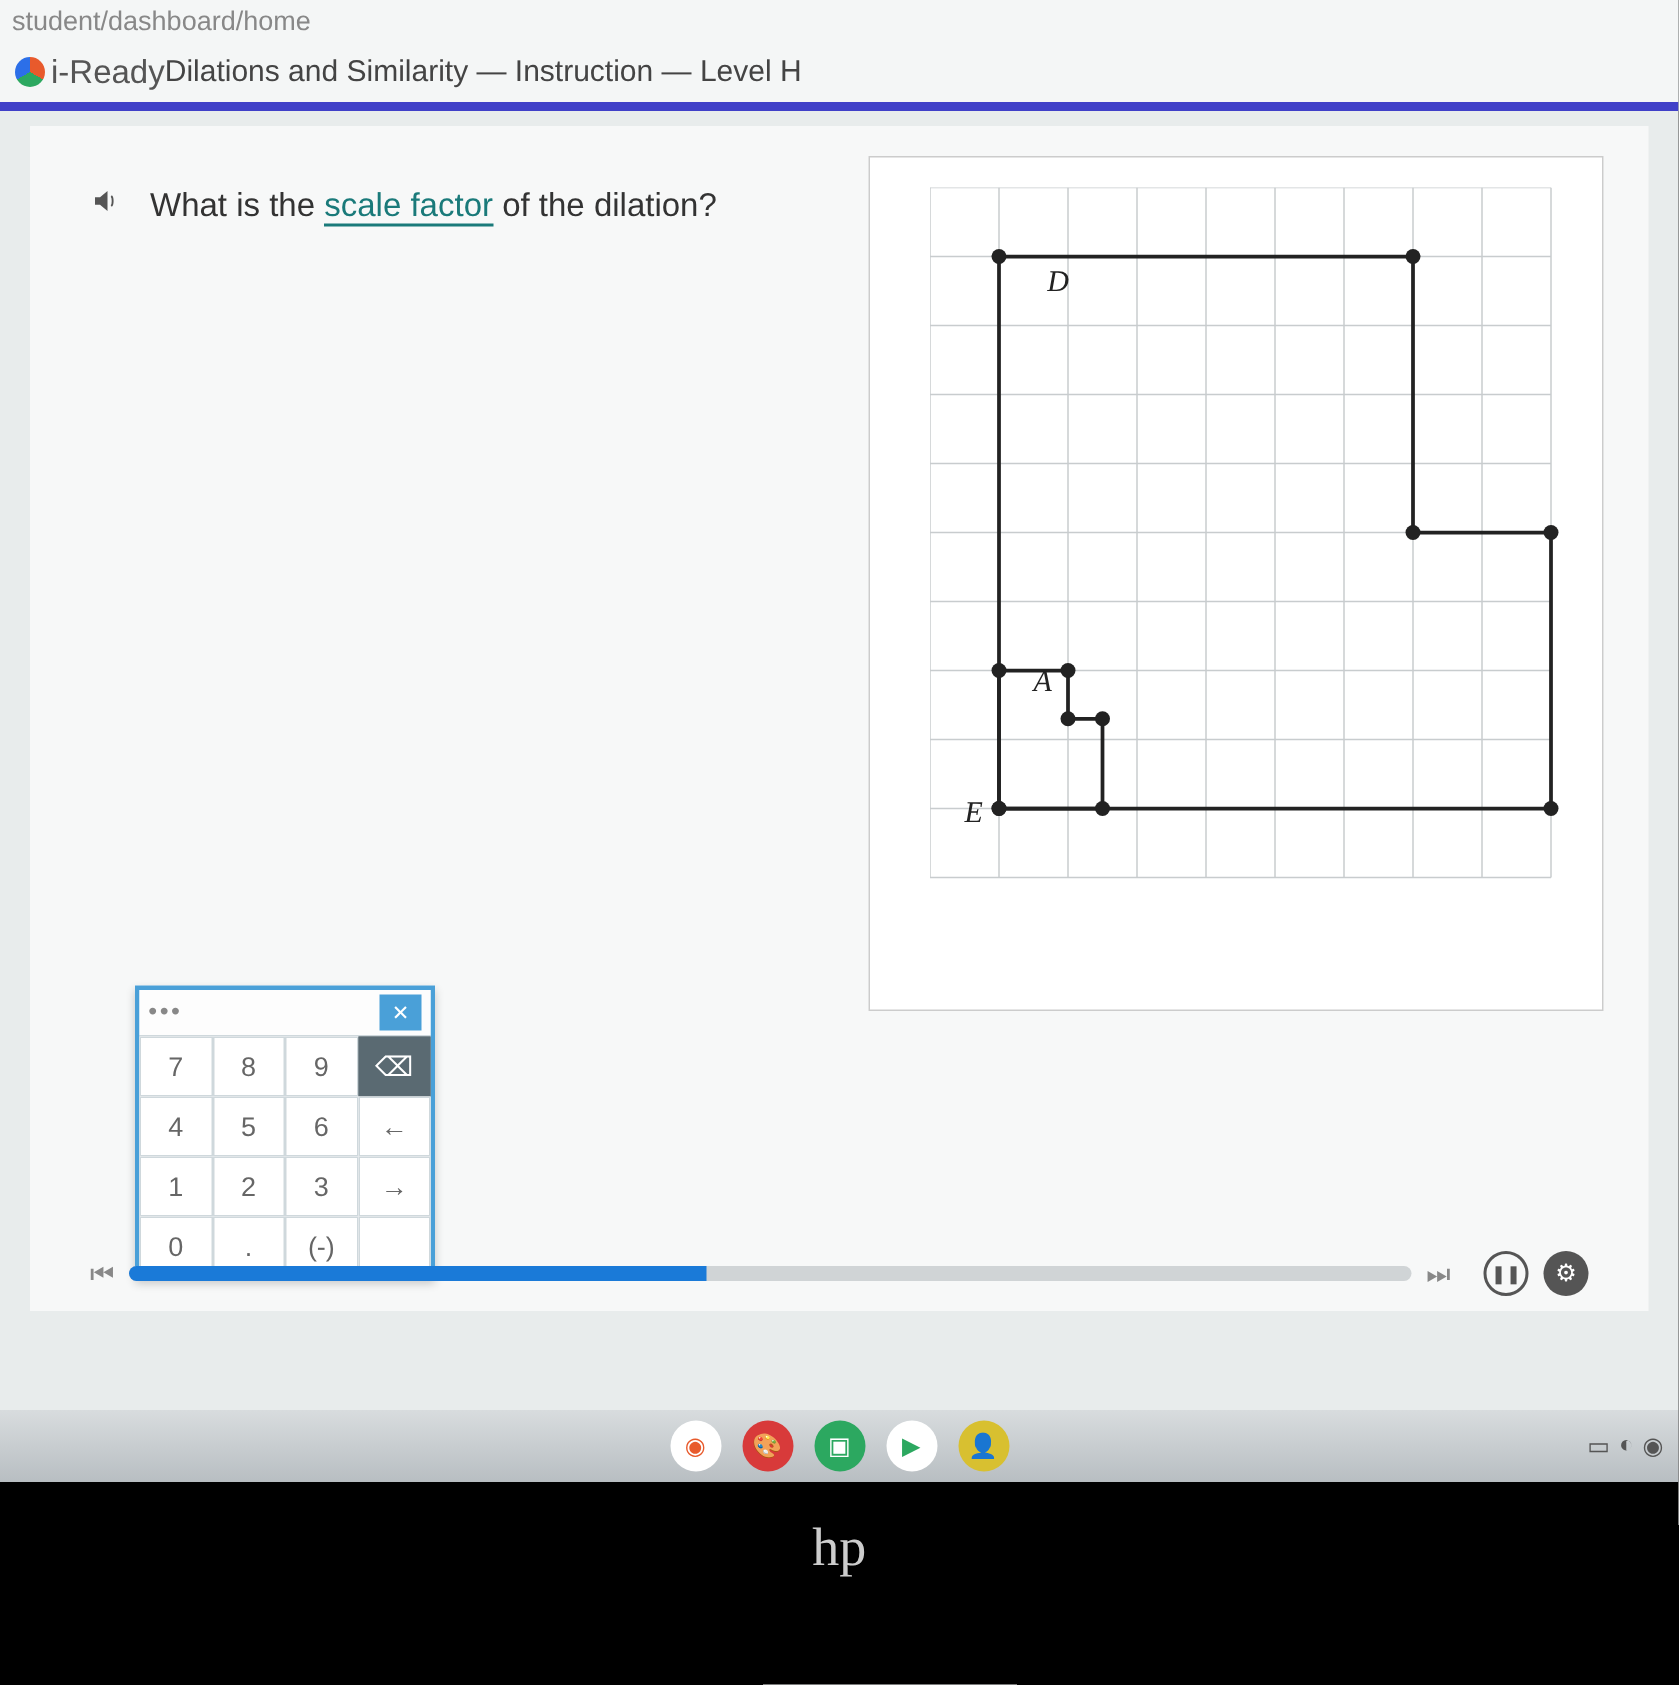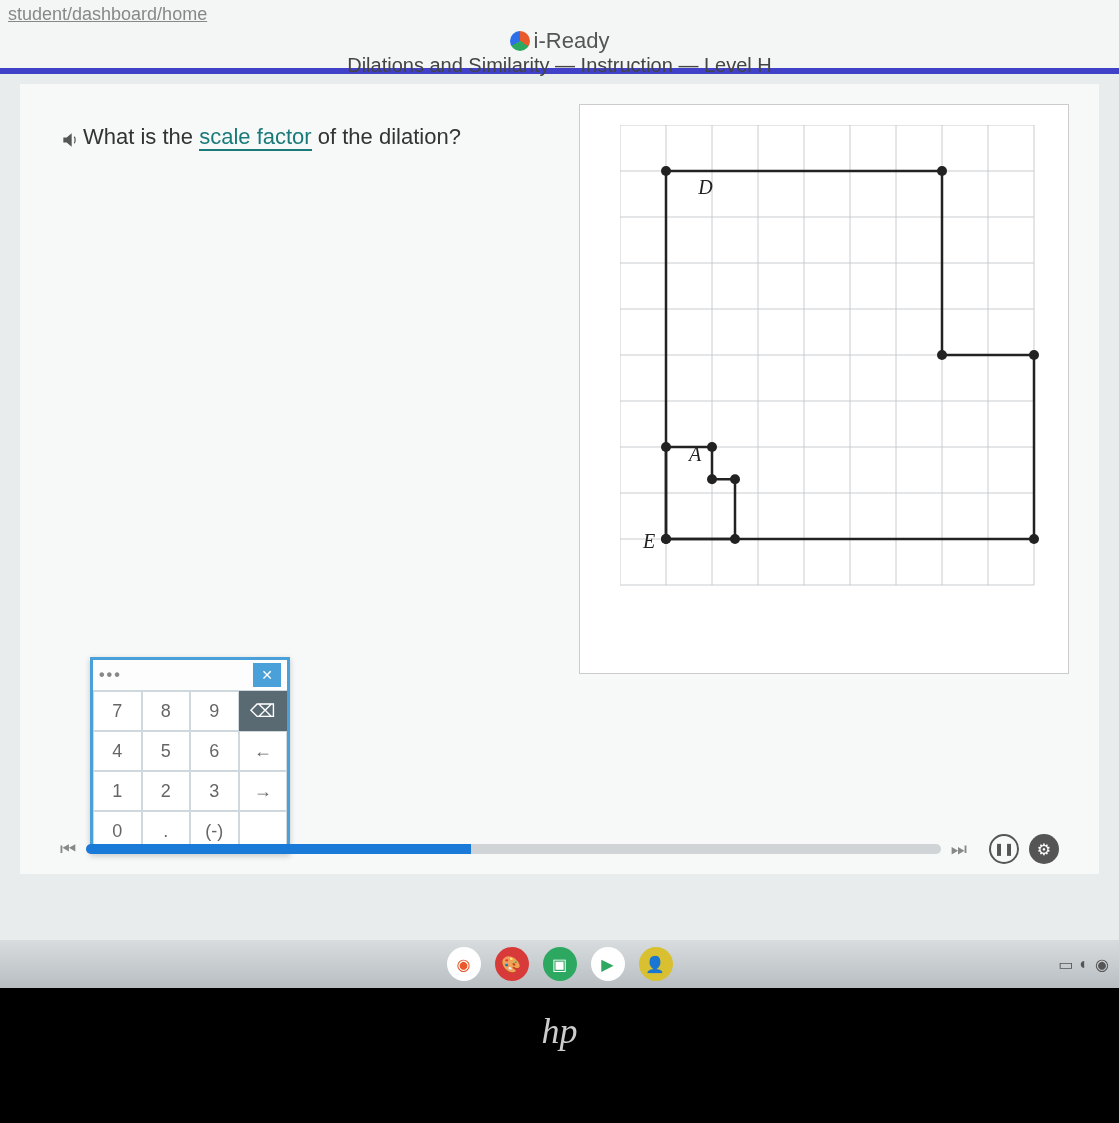--- a/index.html
+++ b/index.html
@@ -17,30 +17,28 @@
     width: 1119px;
     height: 940px;
     background: #e8ecec;
   }
   .url-bar {
     height: 28px;
     padding: 4px 8px;
     color: #888;
     font-size: 18px;
     background: #f4f6f6;
-    text-decoration: underline;
   }
   .header {
     height: 46px;
     display: flex;
     align-items: center;
     padding: 0 10px;
     background: #f4f6f6;
     border-bottom: 6px solid #4040c8;
-    flex-direction: column;
   }
   .logo {
     display: flex;
     align-items: center;
     gap: 4px;
     font-size: 22px;
     color: #555;
   }
   .logo-swirl {
     width: 20px; height: 20px;
@@ -59,22 +57,22 @@
     margin: 10px 20px 0 20px;
     height: 790px;
     padding: 40px 30px 10px 40px;
   }
   .left-pane {
     width: 480px;
     float: left;
   }
   .question-row {
     display: flex;
-    align-items: flex-end;
-    gap: 3px;
+    align-items: flex-start;
+    gap: 20px;
     font-size: 22px;
     color: #333;
     margin-bottom: 30px;
   }
   .speaker-icon {
     width: 20px; height: 20px;
     flex-shrink: 0;
   }
   .link-term {
     color: #1a7a7a;
@@ -225,21 +223,20 @@
     align-items: center;
     gap: 6px;
     color: #555;
   }
   .hp-logo {
     position: absolute;
     left: 0; right: 0;
     top: 1010px;
     text-align: center;
     color: #ccc;
-    font-style: italic;
     font-family: Georgia, serif;
     font-size: 36px;
   }
 </style>
 </head>
 <body>
 
 <div class="screen">
 
   <div class="url-bar">student/dashboard/home</div>

